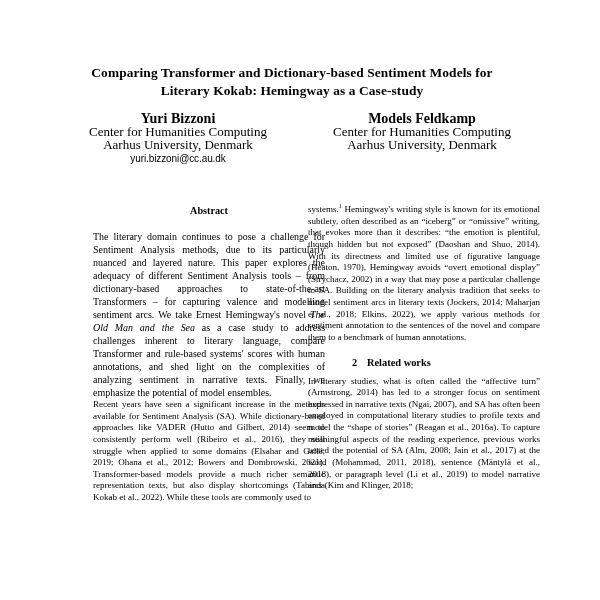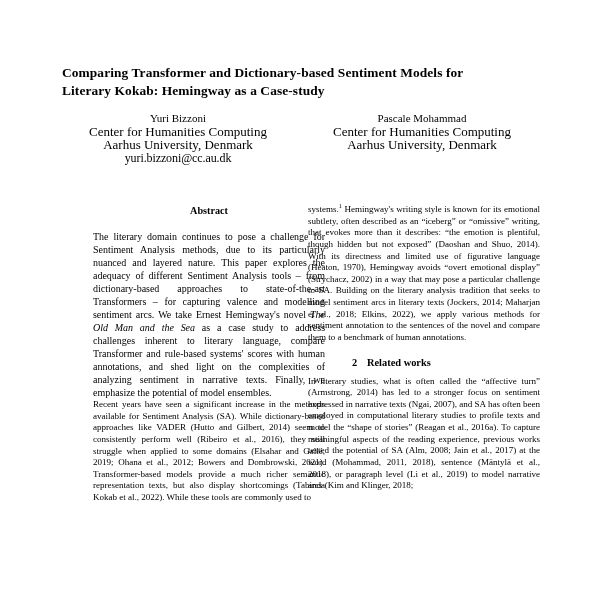--- a/index.html
+++ b/index.html
@@ -12,23 +12,23 @@
     width: 600px;
     height: 600px;
     background: #ffffff;
     overflow: hidden;
     font-family: "Liberation Serif", "DejaVu Serif", serif;
     color: #000000;
   }
   .title-block {
     position: absolute;
     top: 64px;
-    left: 62px;
+    left: 54px;
     width: 476px;
-    text-align: left;
+    text-align: center;
   }
   .paper-title {
     font-family: "Liberation Serif", "DejaVu Serif", serif;
     font-weight: bold;
     font-size: 13.4px;
     line-height: 17.5px;
     letter-spacing: 0.1px;
     margin: 0;
   }
   .authors {
@@ -37,32 +37,32 @@
     left: 62px;
     width: 476px;
     display: flex;
     justify-content: space-between;
   }
   .author {
     width: 232px;
     text-align: center;
   }
   .author-name {
-    font-weight: normal;
-    font-size: 11px;
+    font-weight: bold;
+    font-size: 14px;
     line-height: 13.2px;
     text-align: center;
   }
   .author-aff {
     font-size: 13px;
     line-height: 13.2px;
   }
   .author-email {
-    font-family: Liberation Serif, serif;
-    font-size: 12px;
+    font-family: Liberation Sans, sans-serif;
+    font-size: 10px;
     line-height: 13.4px;
     letter-spacing: -0.1px;
   }
   .columns {
     position: absolute;
     top: 204px;
     left: 62px;
     width: 478px;
     height: 400px;
   }
@@ -138,21 +138,21 @@
   </div>
 
   <div class="authors">
     <div class="author">
       <div class="author-name">Yuri Bizzoni</div>
       <div class="author-aff">Center for Humanities Computing</div>
       <div class="author-aff">Aarhus University, Denmark</div>
       <div class="author-email">yuri.bizzoni@cc.au.dk</div>
     </div>
     <div class="author">
-      <div class="author-name">Pascale Mohammad</div>
+      <div class="author-name">Models Feldkamp</div>
       <div class="author-aff">Center for Humanities Computing</div>
       <div class="author-aff">Aarhus University, Denmark</div>
     </div>
   </div>
 
   <div class="columns">
 
     <div class="col col-left">
       <div class="abstract-head">Abstract</div>
       <p class="body-text abstract-text"><span>The literary domain continues to pose a challenge for Sentiment Analysis methods, due to its particularly nuanced and layered nature. This paper explores the adequacy of different Sentiment Analysis tools – from dictionary-based approaches to state-of-the-art Transformers – for capturing valence and modelling sentiment arcs. We take Ernest Hemingway's novel </span><span class="ital">The Old Man and the Sea</span><span> as a case study to address challenges inherent to literary language, compare Transformer and rule-based systems' scores with human annotations, and shed light on the complexities of analyzing sentiment in narrative texts. Finally, we emphasize the potential of model ensembles.</span></p>

